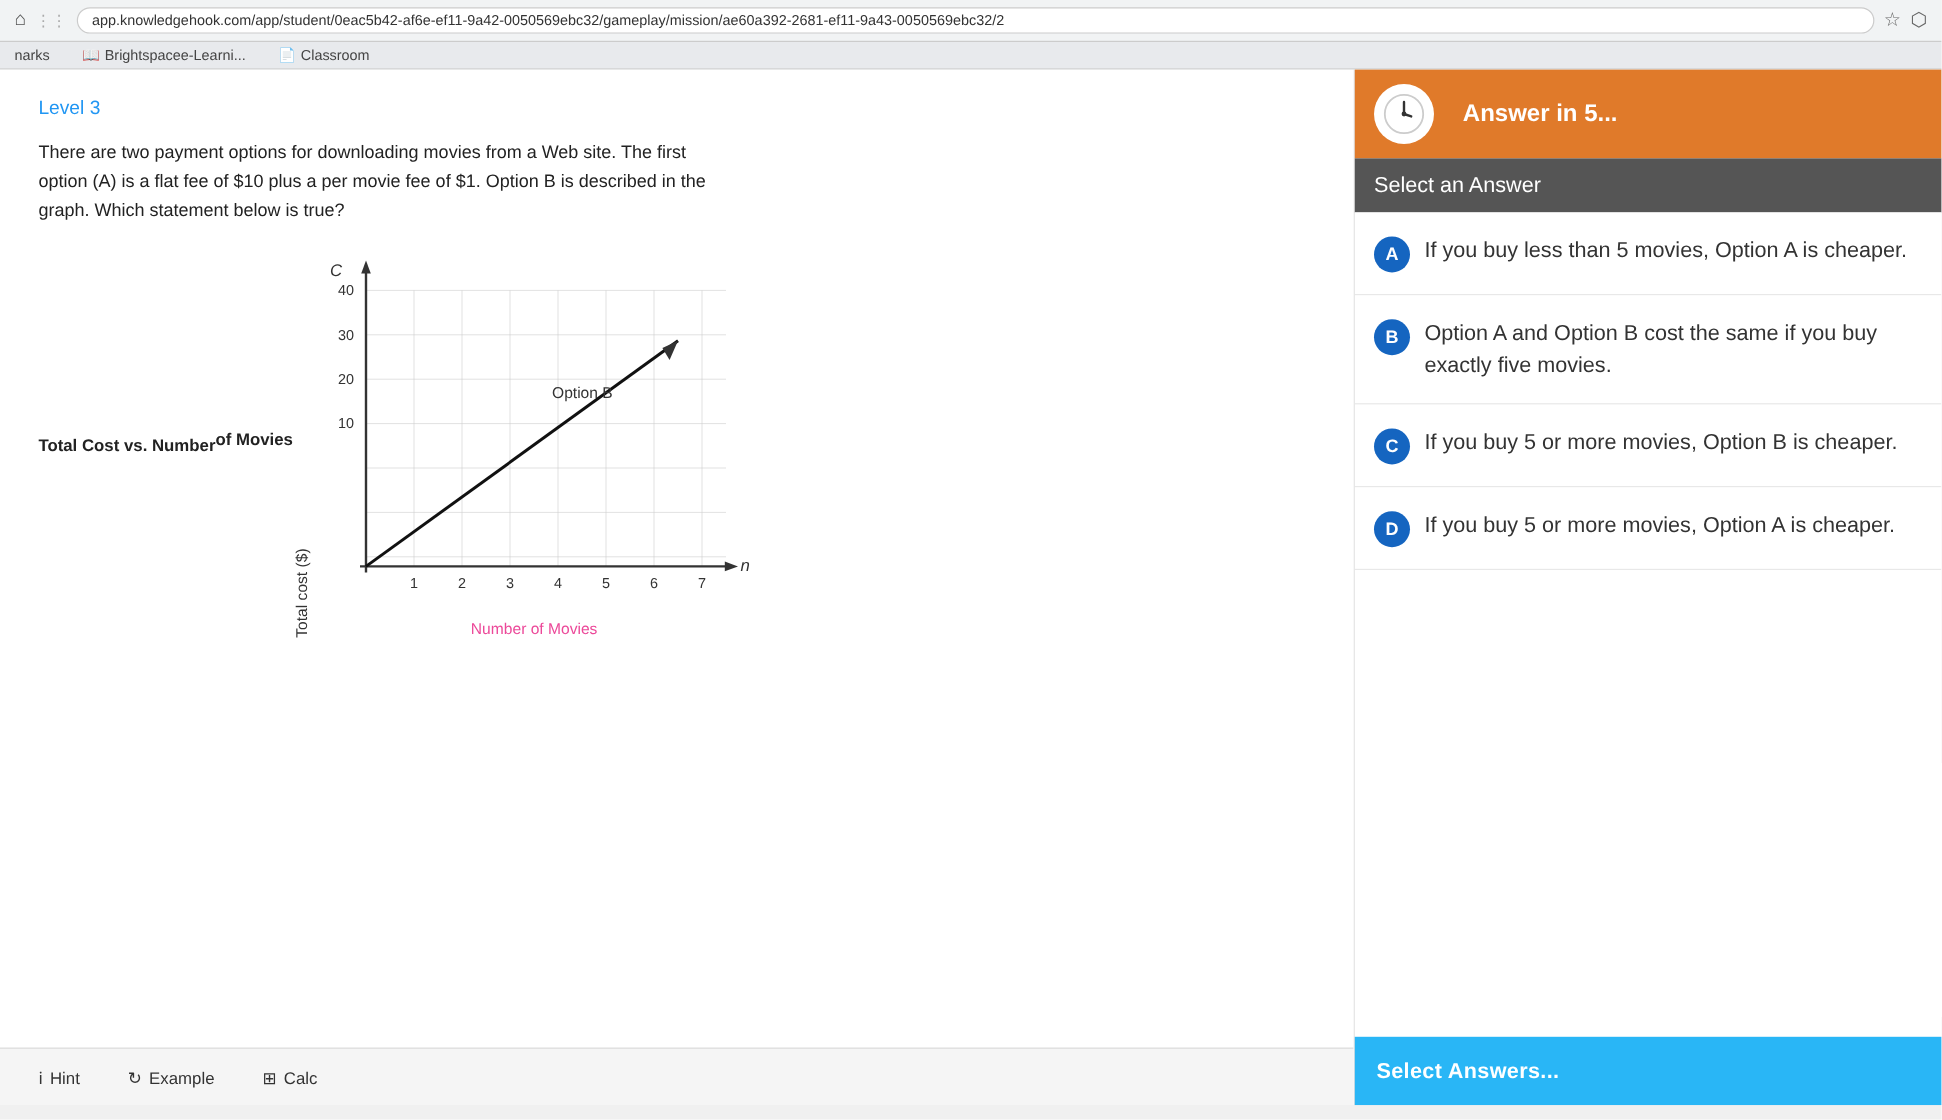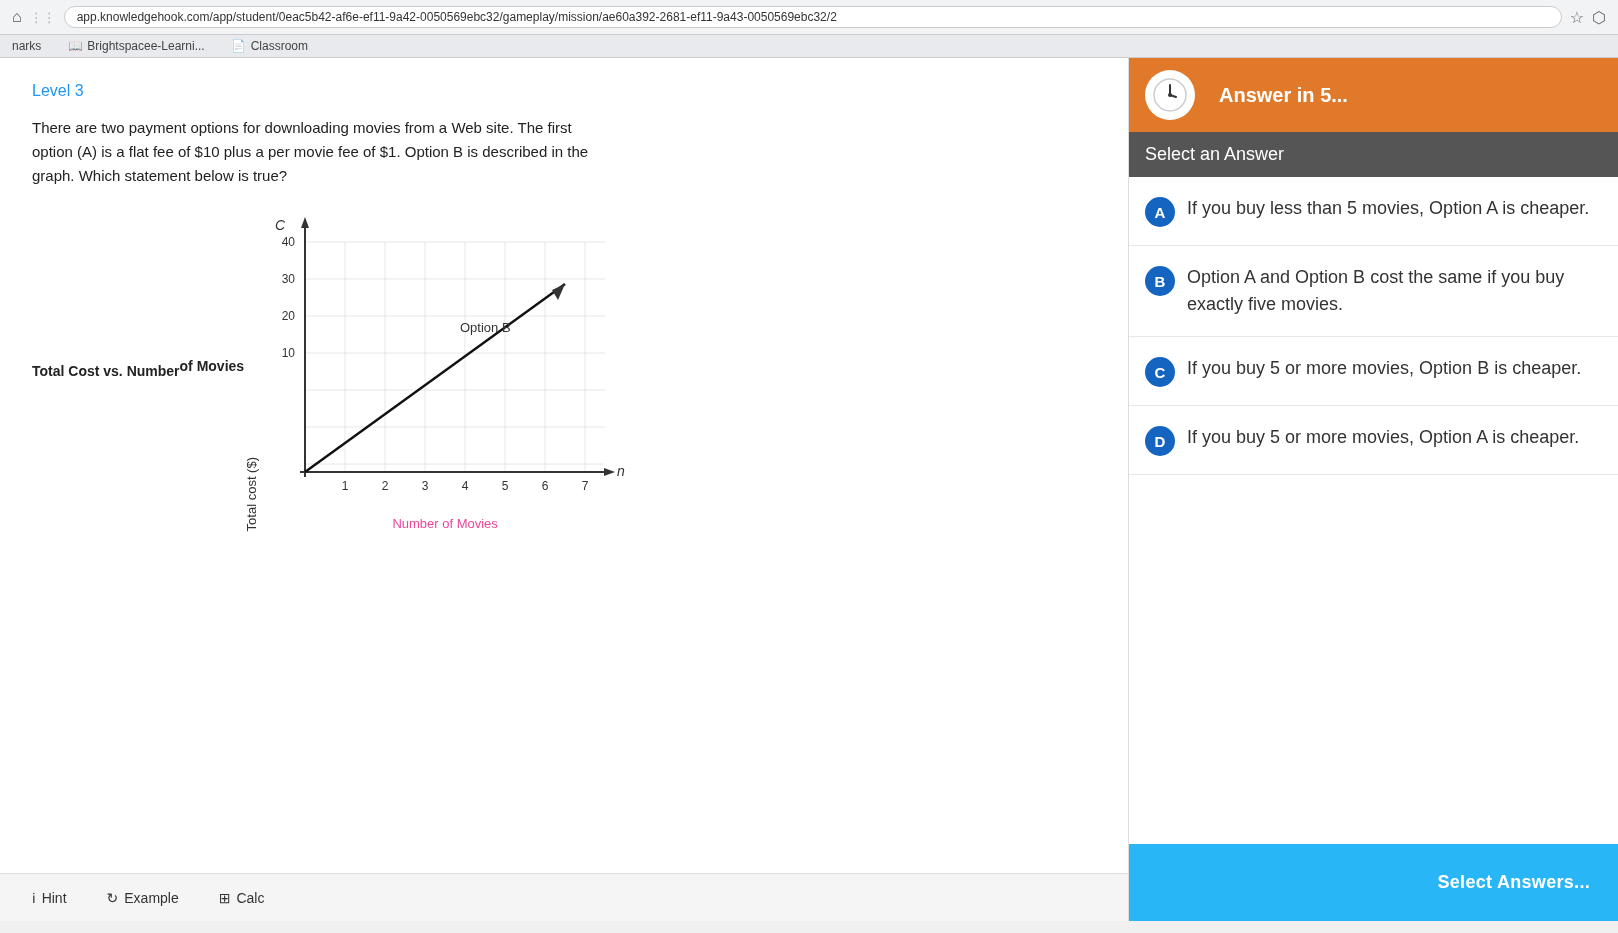--- a/index.html
+++ b/index.html
@@ -215,26 +215,26 @@
     .answer-text {
       font-size: 18px;
       line-height: 1.5;
       color: #333;
     }
 
     .select-answers-btn {
       background: #29b6f6;
       color: white;
       border: none;
-      padding: 28px;
+      padding: 18px;
       font-size: 18px;
       font-weight: bold;
       cursor: pointer;
       width: 100%;
-      text-align: right;
+      text-align: left;
       letter-spacing: 0.3px;
     }
 
     
     .grid-line { stroke: #ccc; stroke-width: 0.5; }
     .axis-line { stroke: #333; stroke-width: 2; }
     .data-line { stroke: #111; stroke-width: 2.5; fill: none; }
     .arrow-head { fill: #333; }
   </style>
 </head>

